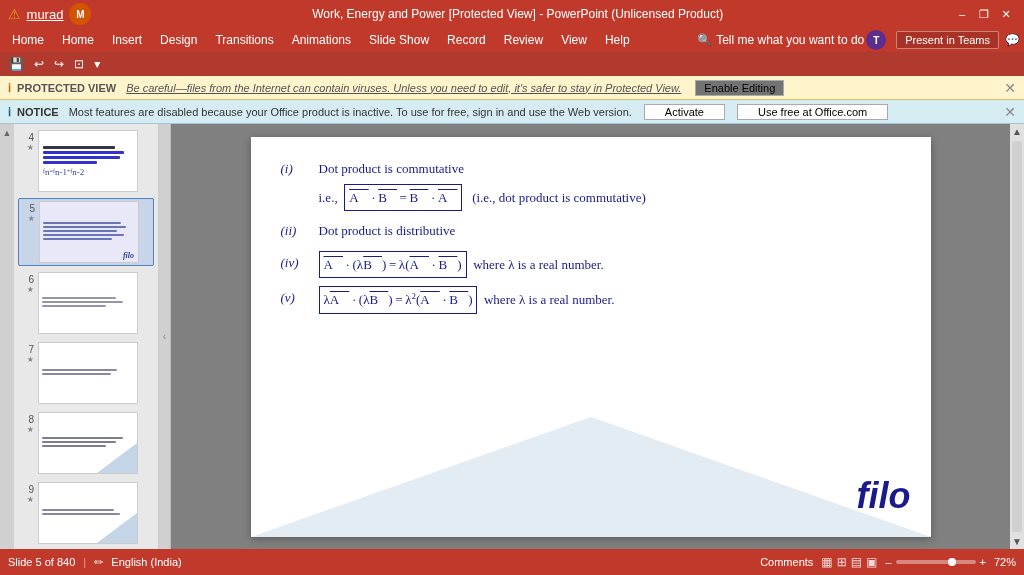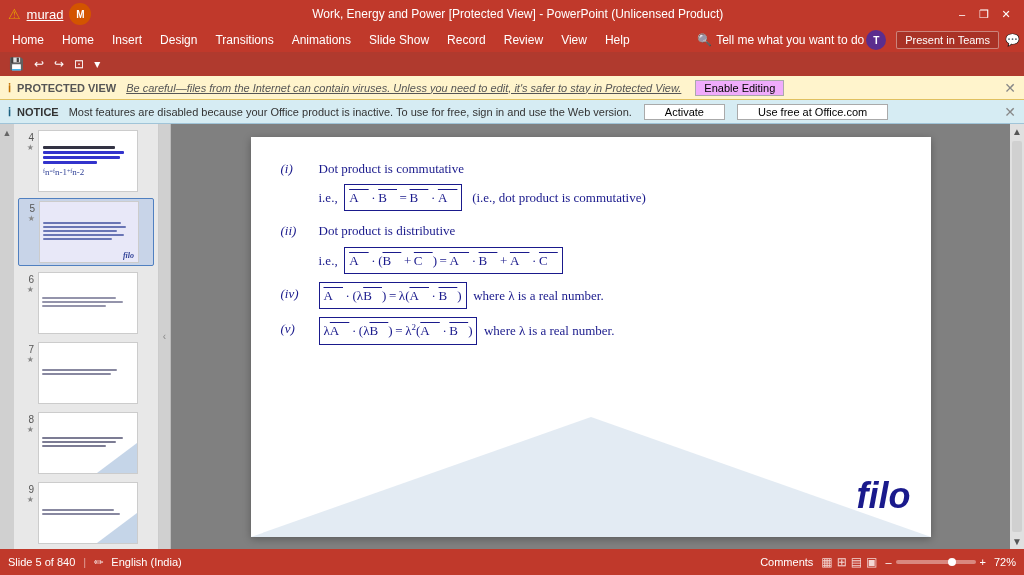--- a/index.html
+++ b/index.html
@@ -87,21 +87,21 @@
       display: flex;
       align-items: center;
       padding: 0 8px;
       gap: 6px;
       font-size: 11px;
     }
     .pv-icon { color: #c07000; font-weight: bold; font-size: 12px; }
     .pv-label { font-weight: bold; color: #555; margin-right: 4px; }
     .pv-text { color: #555; text-decoration: underline; cursor: pointer; font-style: italic; }
     .enable-btn {
-      background: #f0abfc;
+      background: #737373;
       border: 1px solid #aaa;
       padding: 1px 8px;
       font-size: 11px;
       cursor: pointer;
       margin-left: 8px;
     }
     .pv-close { margin-left: auto; cursor: pointer; color: #888; font-size: 14px; }
 
     
     .notice-bar {
@@ -482,26 +482,20 @@
               </span>
               &nbsp;&nbsp;<span>(i.e., dot product is commutative)</span>
             </div>
           </div>
         </div>
 
         <div class="slide-item">
           <span class="item-label">(ii)</span>
           <div class="item-content">
             <span>Dot product is distributive</span>
-            <div style="margin-top:4px;">
-              i.e.,&nbsp;
-              <span class="formula-box">
-                <span style="text-decoration:overline;">A</span>⃗ · (<span style="text-decoration:overline;">B</span>⃗ + <span style="text-decoration:overline;">C</span>⃗) = <span style="text-decoration:overline;">A</span>⃗ · <span style="text-decoration:overline;">B</span>⃗ + <span style="text-decoration:overline;">A</span>⃗ · <span style="text-decoration:overline;">C</span>⃗
-              </span>
-            </div>
           </div>
         </div>
 
 
         <div class="slide-item">
           <span class="item-label">(iv)</span>
           <div class="item-content">
             <span class="formula-box">
               <span style="text-decoration:overline;">A</span>⃗ · (λ<span style="text-decoration:overline;">B</span>⃗) = λ(<span style="text-decoration:overline;">A</span>⃗ · <span style="text-decoration:overline;">B</span>⃗)
             </span>

